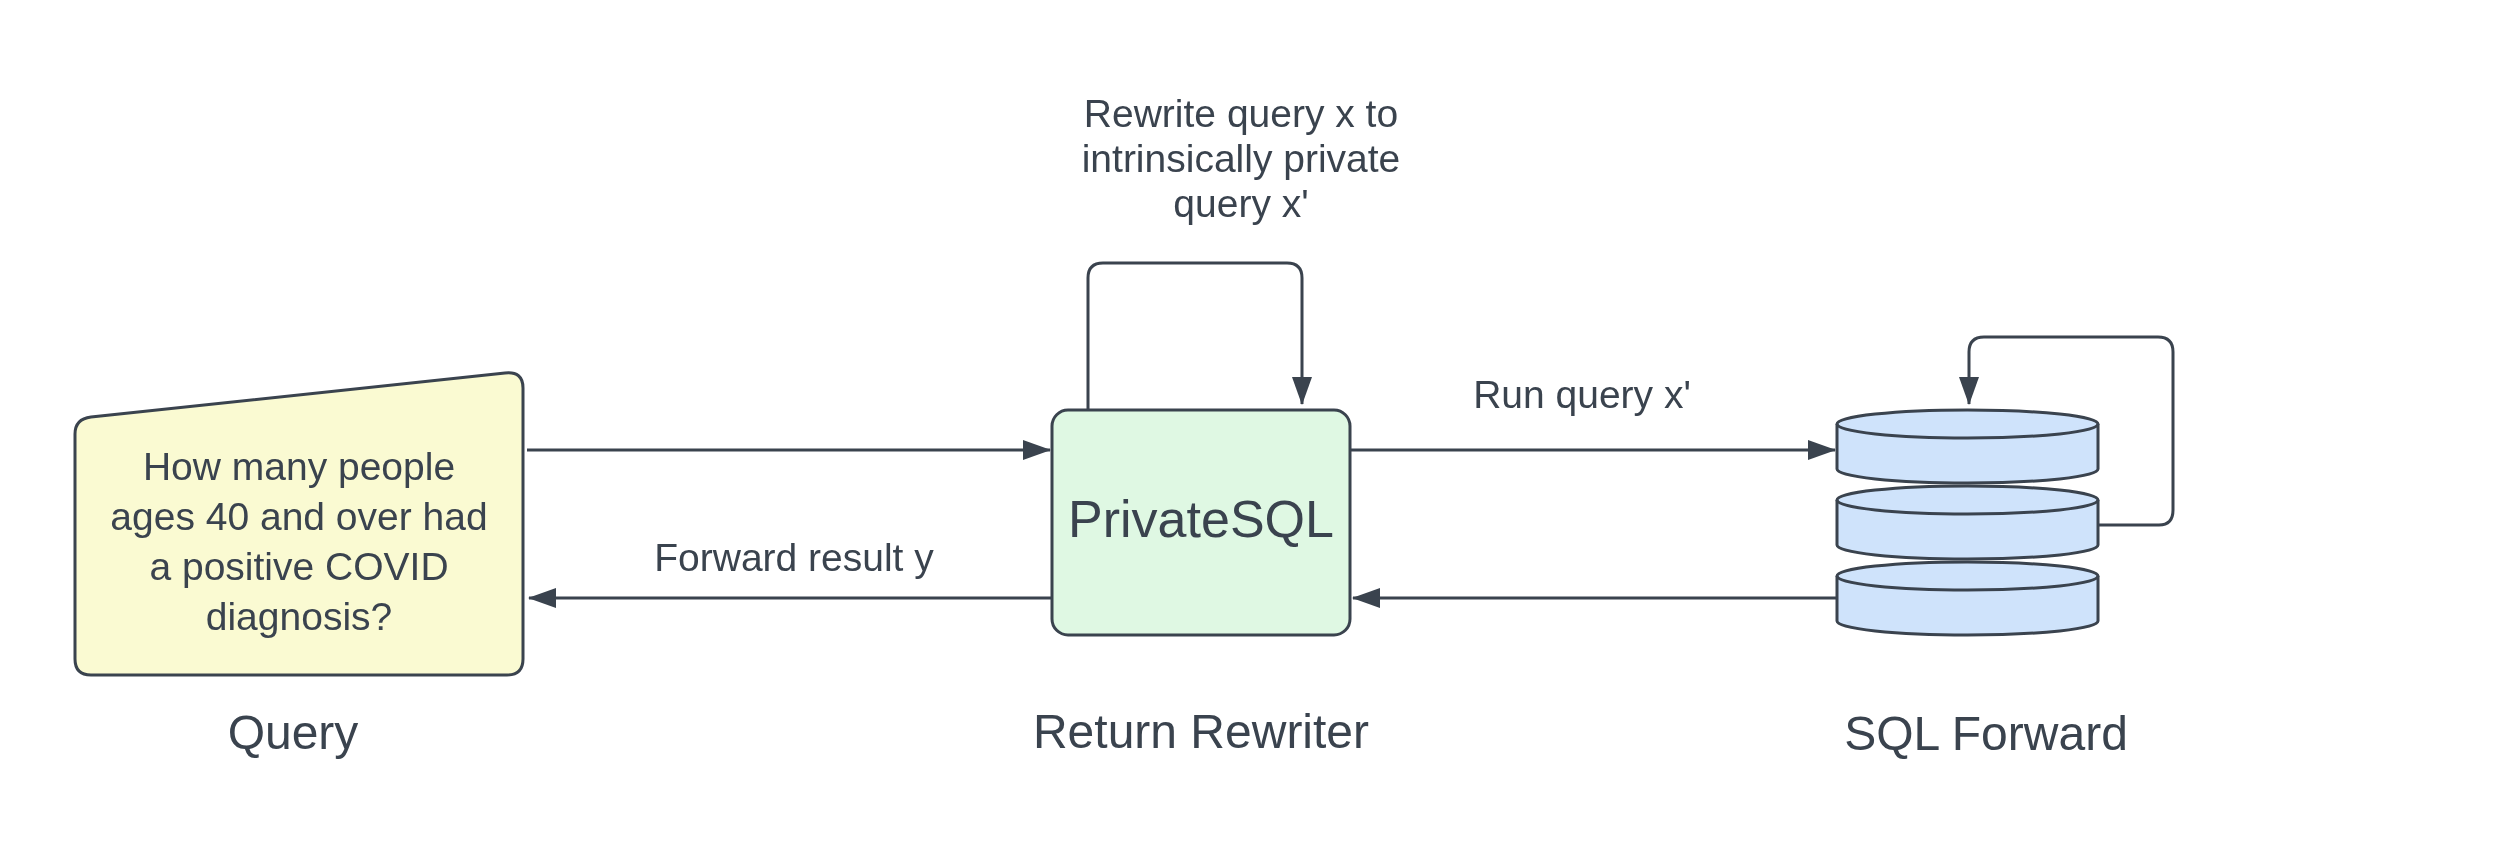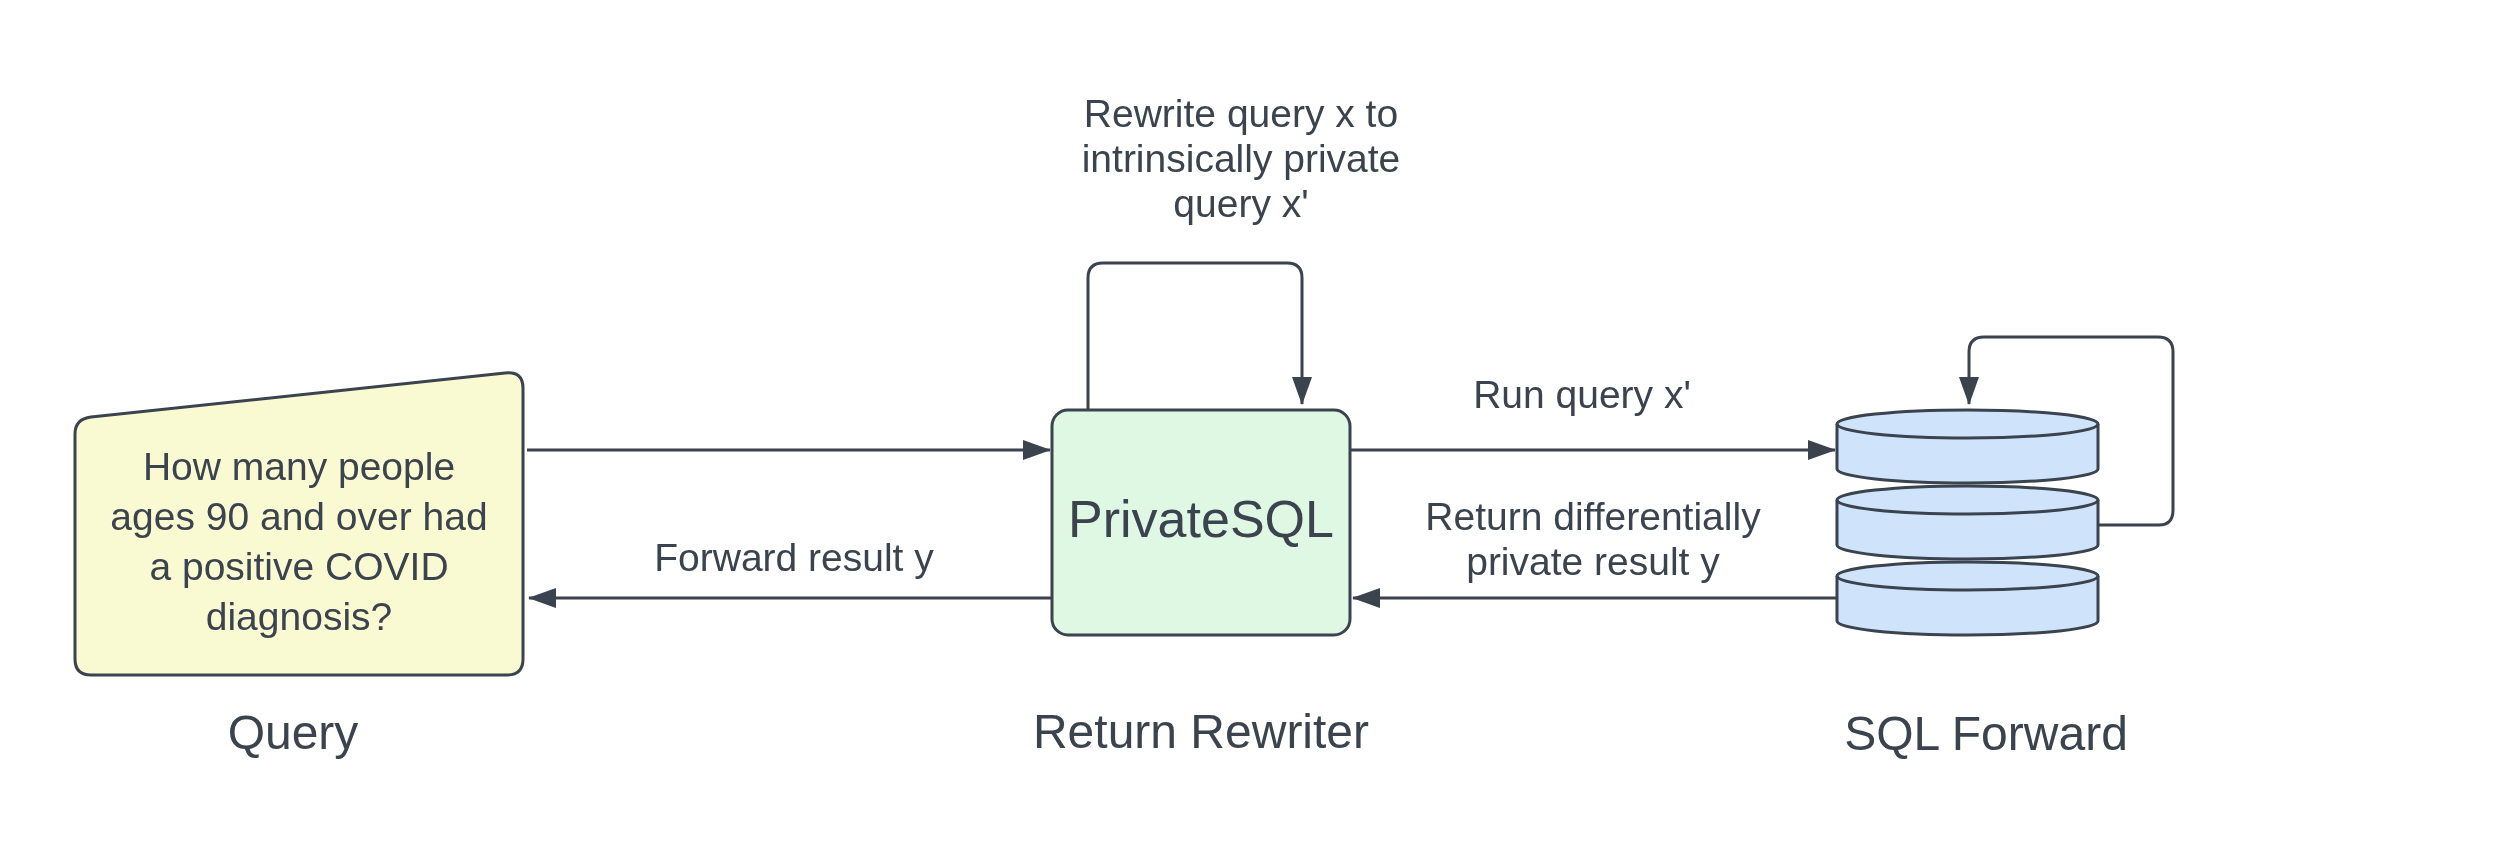--- a/index.html
+++ b/index.html
@@ -58,38 +58,36 @@
 
       <path class="shape" d="M1837,500 A130.5,14 0 0 1 2098,500 L2098,545 A130.5,14 0 0 1 1837,545 Z" fill="#CFE3FB"></path>
       <path class="rimline" d="M1837,500 A130.5,14 0 0 0 2098,500"></path>
 
       <path class="shape" d="M1837,576 A130.5,14 0 0 1 2098,576 L2098,621 A130.5,14 0 0 1 1837,621 Z" fill="#CFE3FB"></path>
       <path class="rimline" d="M1837,576 A130.5,14 0 0 0 2098,576"></path>
     </g>
   </svg>
 
   <div class="t node-text" style="left:299px; top:542px;">How many people
-ages 90 and over had
+ages 40 and over had
 a positive COVID
 diagnosis?</div>
 
   <div class="t title-text" style="left:1201px; top:519px;">PrivateSQL</div>
 
   <div class="t caption" style="left:293px; top:733px;">Query</div>
 
   <div class="t caption" style="left:1201px; top:732px;">Return Rewriter</div>
 
   <div class="t caption" style="left:1986px; top:734px;">SQL Forward</div>
 
 
   <div class="t annotation" style="left:794px; top:557px;">Forward result y</div>
 
   <div class="t annotation" style="left:1582px; top:394px;">Run query x'</div>
 
-  <div class="t annotation" style="left:1593px; top:539px;">Return differentially
-private result y</div>
 
   <div class="t annotation" style="left:1198px; top:158px;margin-left:43px;">Rewrite query x to
 intrinsically private
 query x'</div>
 
 
 </div>
 
 </body></html>

